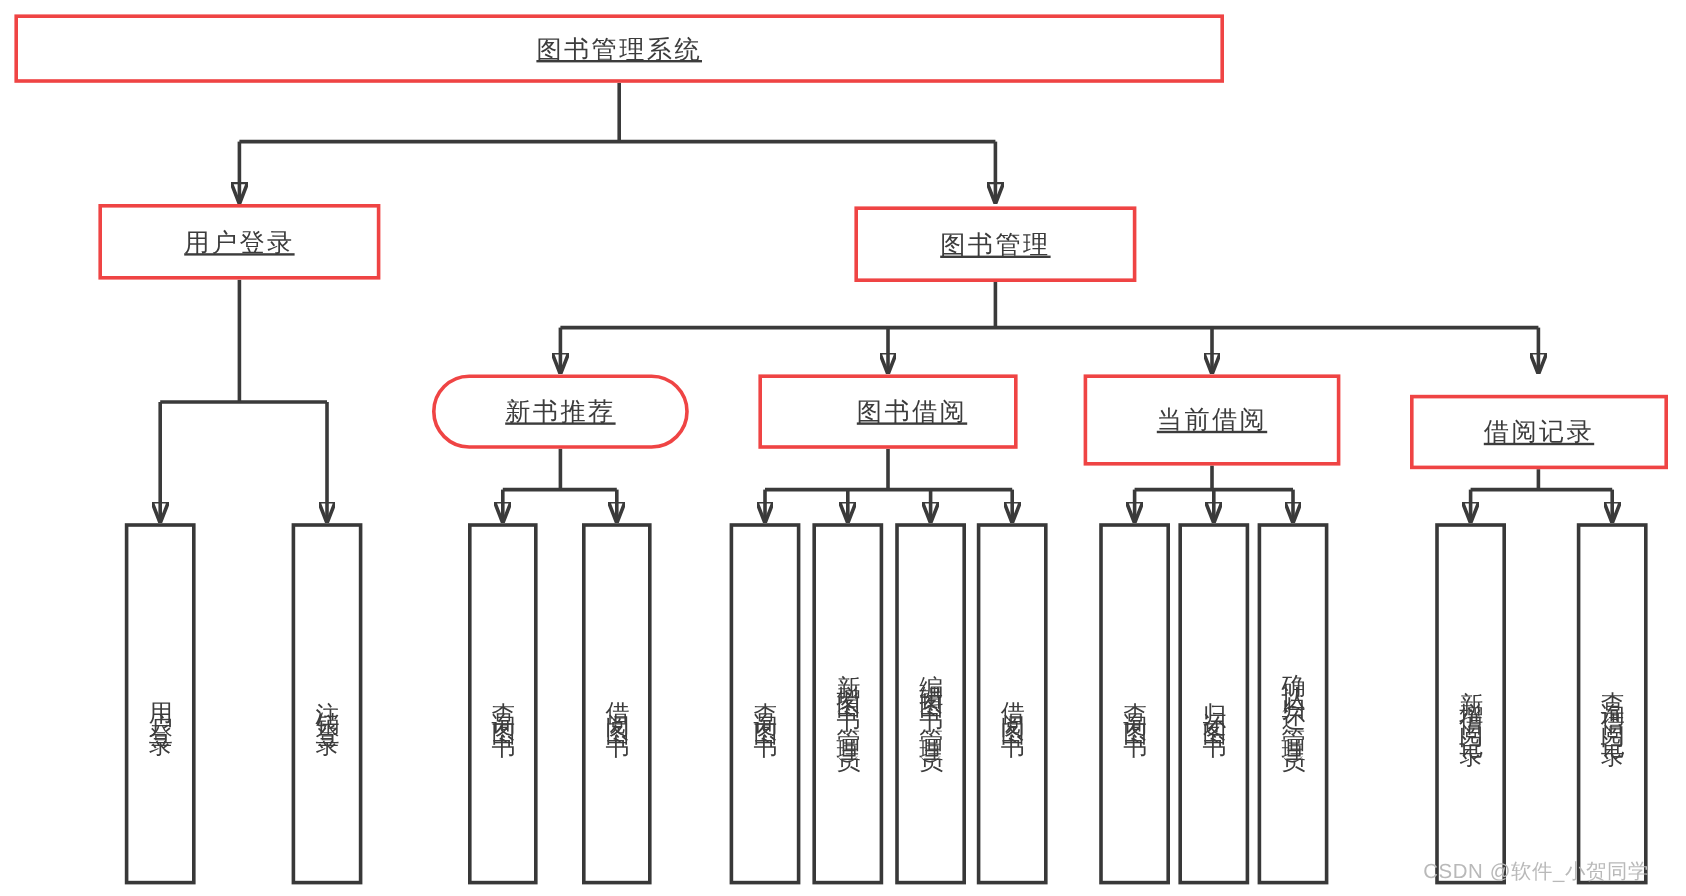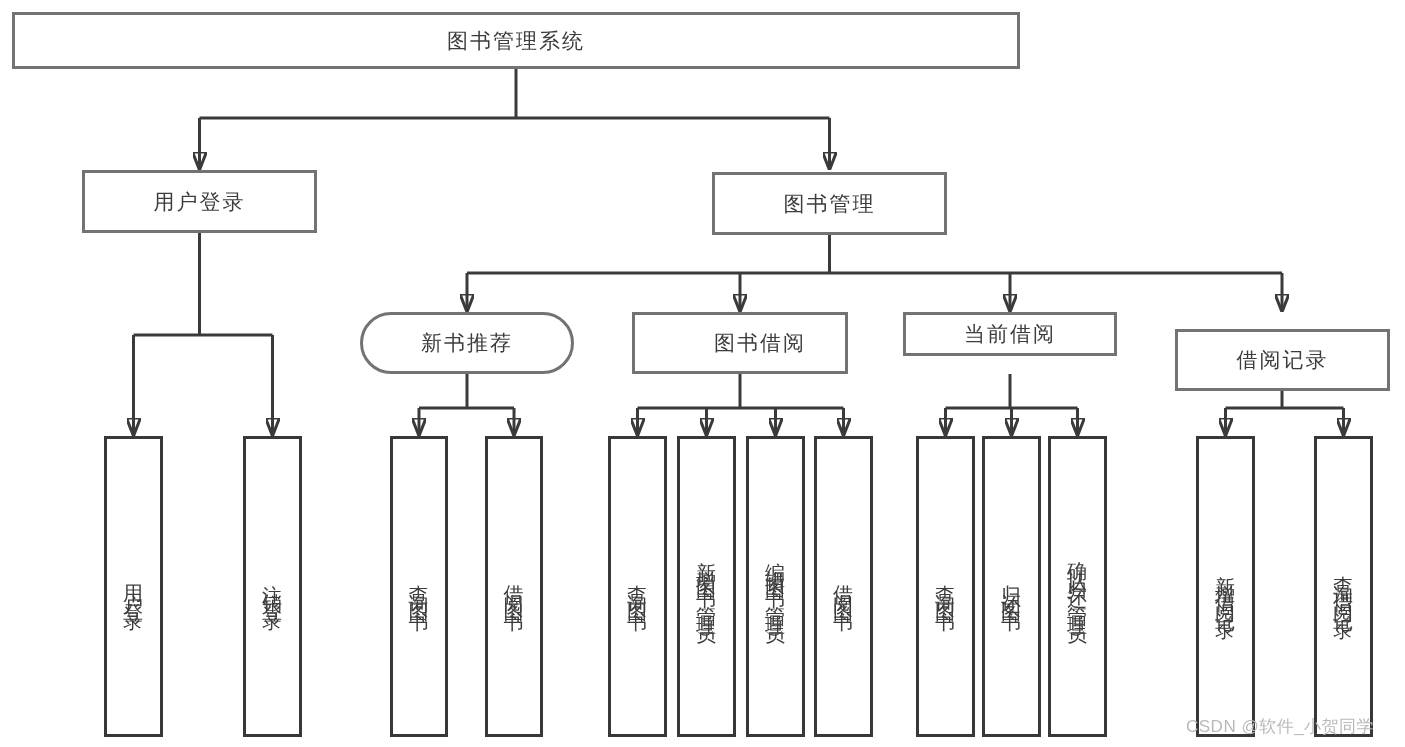--- a/index.html
+++ b/index.html
@@ -24,28 +24,29 @@
   }
   #connectors path {
     stroke: #3a3a3a;
     stroke-width: 3;
     fill: none;
   }
   .node {
     position: absolute;
     box-sizing: border-box;
     background: #ffffff;
-    border: 3px solid #737373;
+    border: 3px solid #ef4444;
     display: flex;
     align-items: center;
     justify-content: center;
     color: #3c3c3c;
     font-size: 21px;
     letter-spacing: 2px;
     white-space: nowrap;
+    text-decoration: underline;
   }
   .leaf {
     position: absolute;
     box-sizing: border-box;
     background: #ffffff;
     border: 3px solid #383838;
     display: flex;
     align-items: center;
     justify-content: center;
     color: #3c3c3c;
@@ -135,21 +136,21 @@
     </g>
   </svg>
 
   <div class="node" style="left:12px; top:12px; width:1008px; height:57px;">图书管理系统</div>
 
   <div class="node" style="left:82px; top:170px; width:235px; height:63px;">用户登录</div>
   <div class="node" style="left:712px; top:172px; width:235px; height:63px;">图书管理</div>
 
   <div class="node" style="left:360px; top:312px; width:214px; height:62px;border-radius:31px;">新书推荐</div>
   <div class="node" style="left:632px; top:312px; width:216px; height:62px;padding-left:40px;">图书借阅</div>
-  <div class="node" style="left:903px; top:312px; width:214px; height:44px;">当前借阅</div>
+  <div class="node" style="left:903px; top:312px; width:214px; height:76px;">当前借阅</div>
   <div class="node" style="left:1175px; top:312px; width:215px; height:62px;margin-top:17px;">借阅记录</div>
 
   <div class="leaf" style="left:104px; width:59px;">用户登录</div>
   <div class="leaf" style="left:243px; width:59px;">注销登录</div>
 
   <div class="leaf" style="left:390px; width:58px;">查询图书</div>
   <div class="leaf" style="left:485px; width:58px;">借阅图书</div>
 
   <div class="leaf" style="left:608px; width:59px;">查询图书</div>
   <div class="leaf" style="left:677px; width:59px;">新增图书（管理员）</div>

